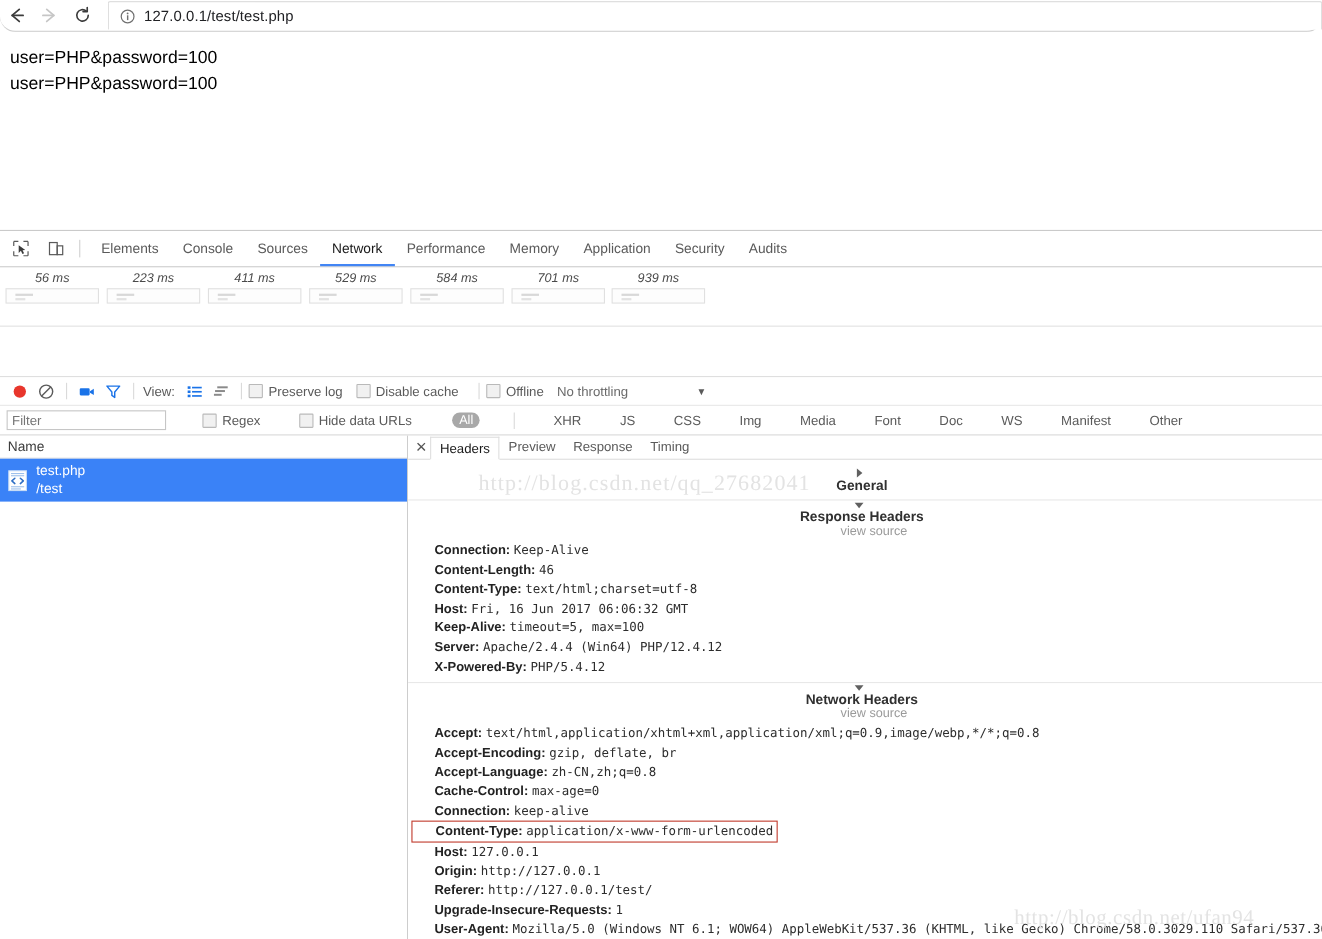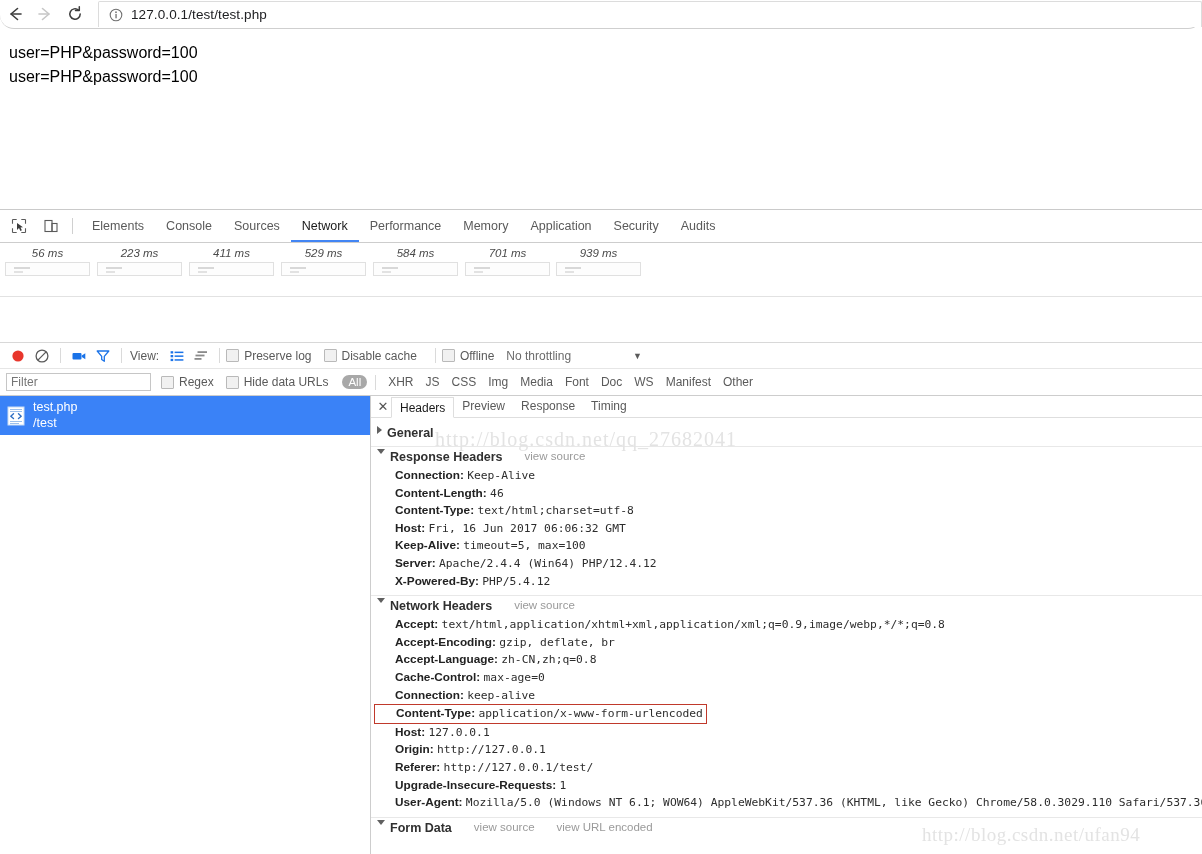--- a/index.html
+++ b/index.html
@@ -171,21 +171,21 @@
     height: 26px;
     display: flex;
     align-items: center;
     padding-left: 6px;
     box-sizing: border-box;
     background: #ffffff;
     font-size: 12px;
     color: #5a5a5a;
   }
   .nt-row.row1 { border-bottom: 1px solid #e6e6e6; }
-  .nt-row.row2 { height: 27px; border-bottom: 1px solid #cdcdcd; }
+  .nt-row.row2 { height: 27px; border-bottom: 1px solid #cdcdcd; gap: 23px; }
   .nt-btn {
     width: 24px; height: 22px;
     display:flex; align-items:center; justify-content:center;
     flex: 0 0 auto;
   }
   .nt-sep { width:1px; height:15px; background:#dadada; margin:0 6px; flex:0 0 auto;}
   .nt-label { margin: 0 6px 0 2px; color: #5a5a5a; font-size: 12px;}
   .cb {
     width: 11px; height: 11px;
     border: 1px solid #b9b9b9;
@@ -311,22 +311,23 @@
     margin-bottom: -1px;
   }
 
   .hdr-body { padding: 5px 0 0 0; }
   .section-title {
     font-size: 12.5px;
     font-weight: bold;
     color: #303030;
     padding: 3px 12px 3px 6px;
     display: flex;
-    align-items: flex-start;
+    align-items: center;
     position: relative;
+    flex-direction: column;
   }
   .tri {
     display: inline-block;
     width: 0; height: 0;
     margin-right: 5px;
     flex: 0 0 auto;
   }
   .tri.closed {
     border-left: 5px solid #606060;
     border-top: 4px solid transparent;
@@ -569,20 +570,21 @@
       <span class="type-item">Font</span>
       <span class="type-item">Doc</span>
       <span class="type-item">WS</span>
       <span class="type-item">Manifest</span>
       <span class="type-item">Other</span>
     </div>
 
     <div class="panes">
 
       <div class="left-pane">
+        <div class="lp-header">Name</div>
         <div class="req-row">
           <span class="req-icon">
             <svg width="18" height="20" viewBox="0 0 18 20">
               <rect x="1" y="1" width="16" height="18" fill="#ffffff" stroke="#c8dcf5" stroke-width="1"></rect>
               <rect x="3" y="3" width="12" height="1" fill="#9dc0ec"></rect>
               <rect x="3" y="5" width="12" height="1" fill="#9dc0ec"></rect>
               <rect x="3" y="15" width="12" height="1" fill="#9dc0ec"></rect>
               <rect x="3" y="17" width="9" height="1" fill="#9dc0ec"></rect>
               <path d="M6.5 7.8 L3.8 10.2 L6.5 12.6" fill="none" stroke="#2f6fc4" stroke-width="1.4" stroke-linecap="round" stroke-linejoin="round"></path>
               <path d="M11.5 7.8 L14.2 10.2 L11.5 12.6" fill="none" stroke="#2f6fc4" stroke-width="1.4" stroke-linecap="round" stroke-linejoin="round"></path>

